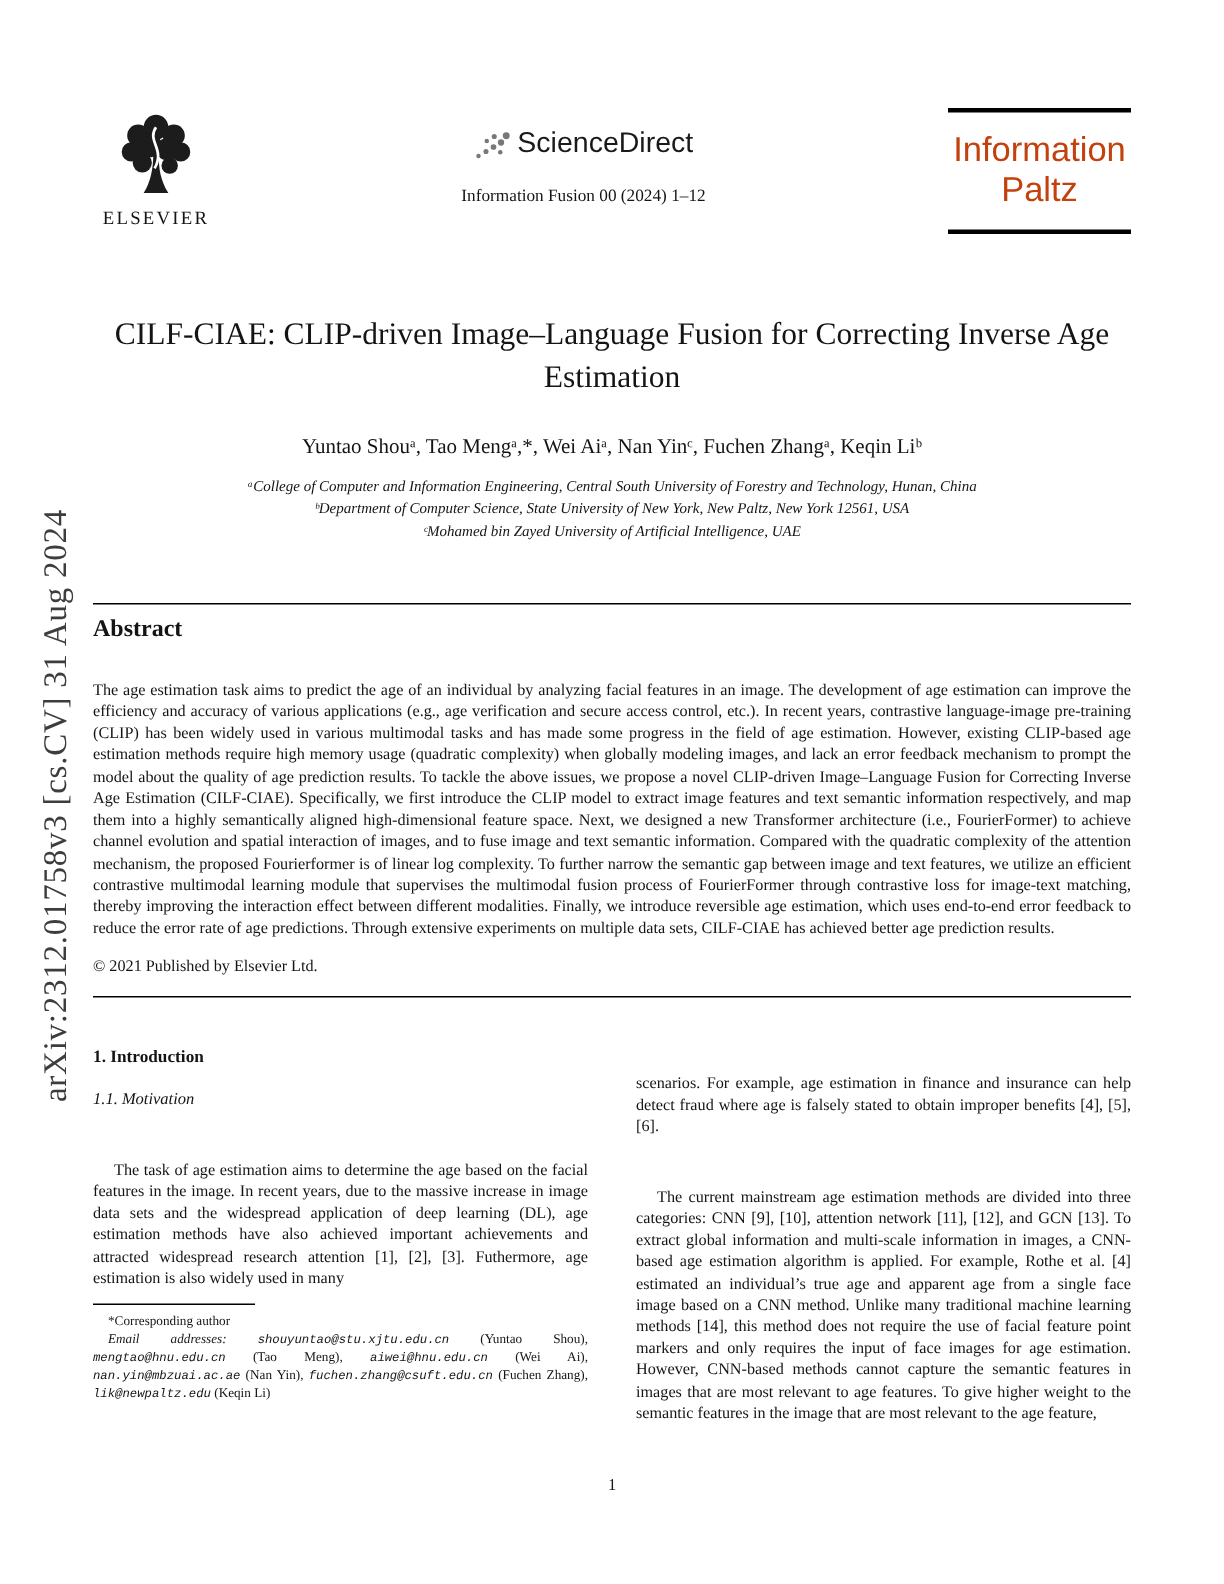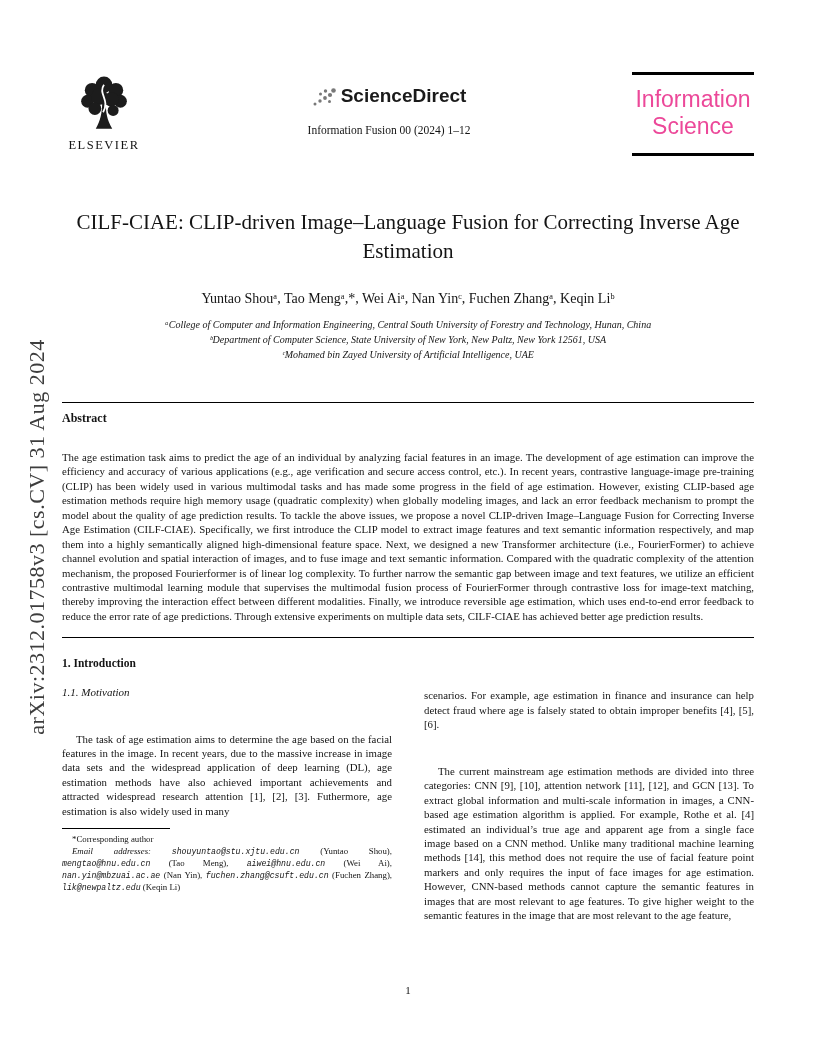--- a/index.html
+++ b/index.html
@@ -23,42 +23,42 @@
     font-family:"Liberation Serif", serif;
   }
   
   .header { display:flex; align-items:flex-start; }
   .elsevier { width:84px; text-align:center; }
   .elsevier svg { display:block; margin:0 auto; }
   .elsevier-label { font-size:12.5px; letter-spacing:1.5px; margin-top:2px; }
   .header-center { flex:1; text-align:center; padding-top:4px; }
   .avail { font-family:"Liberation Sans", sans-serif; font-weight:bold; font-size:11px; }
   .sd-logo { margin-top:9px; display:inline-flex; align-items:flex-end; gap:5px; }
-  .sd-label { font-family:"Liberation Sans", sans-serif; font-weight:bold; font-size:19px; color:#1a1a1a; }
+  .sd-label { font-family:"Liberation Sans", sans-serif; font-weight:normal; font-size:19px; color:#1a1a1a; }
   .jinfo { margin-top:13px; font-size:11.5px; }
   .jbox { width:122px; }
   .jbox-rule { height:3px; background:#000; }
   .jname {
     font-family:"Liberation Sans", sans-serif;
     font-size:23px; line-height:1.18; text-align:center;
-    padding:11px 0 13px 0; color:#ec4899;
+    padding:11px 0 13px 0; color:#c2410c;
   }
   
   .title { margin-top:52px; text-align:center; font-size:21px; line-height:1.35; font-weight:normal; }
   .authors { margin-top:26px; text-align:center; font-size:14px; }
   .affils { margin-top:10px; text-align:center; font-style:italic; font-size:10px; line-height:1.5; }
   
   .abstract-block { margin-top:40px; border-top:1px solid #000; border-bottom:1px solid #000; padding-bottom:14px; }
-  .abstract-heading { font-weight:bold; font-size:12px; margin-top:8px; }
+  .abstract-heading { font-weight:bold; font-size:16px; margin-top:8px; }
   .abstract-text { margin-top:24px; font-size:10.8px; line-height:1.34; text-align:justify; }
   .copyright { margin-top:12px; font-size:10.8px; }
   .keywords { margin-top:15px; font-size:10.8px; }
   .keywords .kw-label { font-style:italic; }
   
-  .columns { margin-top:18px; display:flex; gap:32px; }
+  .columns { margin-top:18px; display:flex; gap:32px;align-items:center; }
   .col { flex:1 1 0; font-size:10.8px; line-height:1.34; text-align:justify; }
   .sec-heading { font-weight:bold; font-size:11.5px; margin-bottom:13px; }
   .subsec-heading { font-style:italic; font-size:11px; margin-bottom:11px; }
   .col p.body-par { text-align:justify;margin-top:32px; }
   .indent { text-indent:14px; }
   .col p + p { margin-top:0; }
   
   .footnote { margin-top:10px; font-size:8.8px; line-height:1.35; }
   .footnote-rule { width:108px; border-top:1px solid #000; margin-bottom:5px; }
   .footnote p { text-indent:10px; }
@@ -112,39 +112,40 @@
         </svg>
         <span class="sd-label">ScienceDirect</span>
       </div>
       <div class="jinfo">Information Fusion 00 (2024) 1–12</div>
     </div>
 
     <div class="jbox">
       <div class="jbox-rule"></div>
       <div class="jname">
         <span>Information</span><br>
-        <span>Science</span>
+        <span>Paltz</span>
       </div>
       <div class="jbox-rule"></div>
     </div>
   </div>
 
   <h1 class="title">CILF-CIAE: CLIP-driven Image–Language Fusion for Correcting Inverse Age Estimation</h1>
 
   <div class="authors">Yuntao Shouᵃ, Tao Mengᵃ,*, Wei Aiᵃ, Nan Yinᶜ, Fuchen Zhangᵃ, Keqin Liᵇ</div>
 
   <div class="affils">
     <div>ᵃCollege of Computer and Information Engineering, Central South University of Forestry and Technology, Hunan, China</div>
     <div>ᵇDepartment of Computer Science, State University of New York, New Paltz, New York 12561, USA</div>
     <div>ᶜMohamed bin Zayed University of Artificial Intelligence, UAE</div>
   </div>
 
   <div class="abstract-block">
     <div class="abstract-heading">Abstract</div>
     <p class="abstract-text">The age estimation task aims to predict the age of an individual by analyzing facial features in an image. The development of age estimation can improve the efficiency and accuracy of various applications (e.g., age verification and secure access control, etc.). In recent years, contrastive language-image pre-training (CLIP) has been widely used in various multimodal tasks and has made some progress in the field of age estimation. However, existing CLIP-based age estimation methods require high memory usage (quadratic complexity) when globally modeling images, and lack an error feedback mechanism to prompt the model about the quality of age prediction results. To tackle the above issues, we propose a novel CLIP-driven Image–Language Fusion for Correcting Inverse Age Estimation (CILF-CIAE). Specifically, we first introduce the CLIP model to extract image features and text semantic information respectively, and map them into a highly semantically aligned high-dimensional feature space. Next, we designed a new Transformer architecture (i.e., FourierFormer) to achieve channel evolution and spatial interaction of images, and to fuse image and text semantic information. Compared with the quadratic complexity of the attention mechanism, the proposed Fourierformer is of linear log complexity. To further narrow the semantic gap between image and text features, we utilize an efficient contrastive multimodal learning module that supervises the multimodal fusion process of FourierFormer through contrastive loss for image-text matching, thereby improving the interaction effect between different modalities. Finally, we introduce reversible age estimation, which uses end-to-end error feedback to reduce the error rate of age predictions. Through extensive experiments on multiple data sets, CILF-CIAE has achieved better age prediction results.</p>
+    <div class="copyright">© 2021 Published by Elsevier Ltd.</div>
   </div>
 
   <div class="columns">
 
     <div class="col">
       <div class="sec-heading">1. Introduction</div>
       <div class="subsec-heading">1.1. Motivation</div>
       <p class="body-par indent">The task of age estimation aims to determine the age based on the facial features in the image. In recent years, due to the massive increase in image data sets and the widespread application of deep learning (DL), age estimation methods have also achieved important achievements and attracted widespread research attention [1], [2], [3]. Futhermore, age estimation is also widely used in many</p>
 
       <div class="footnote">

